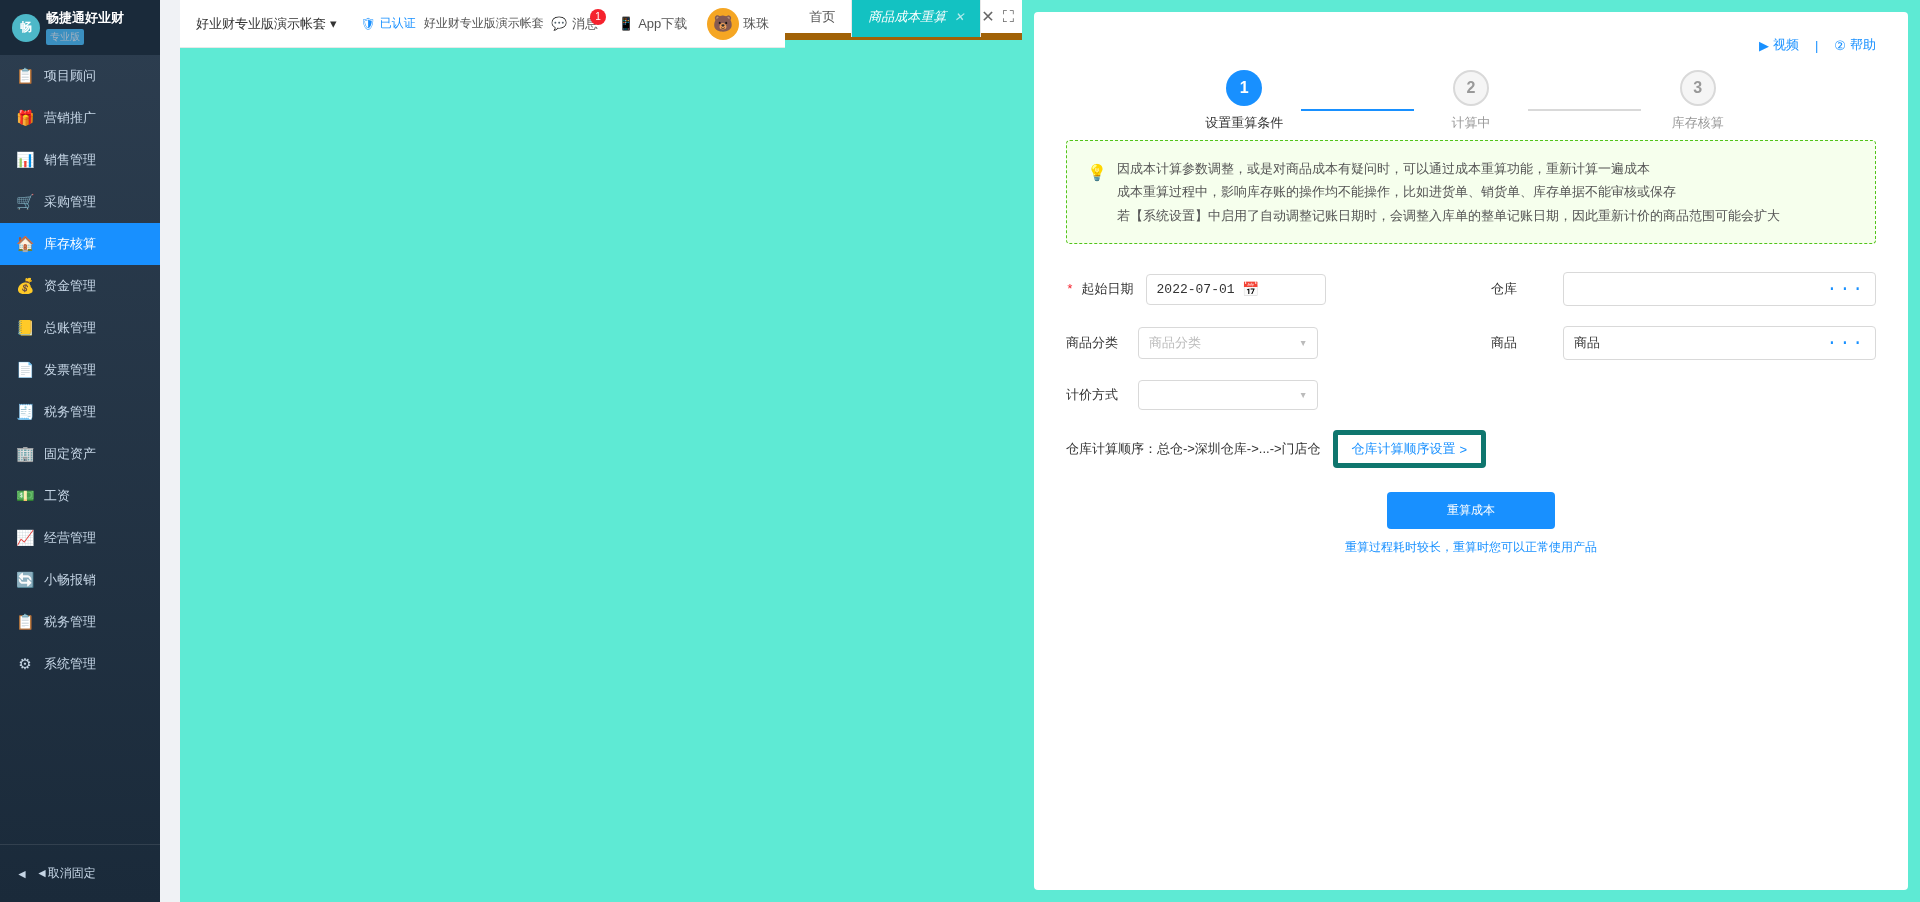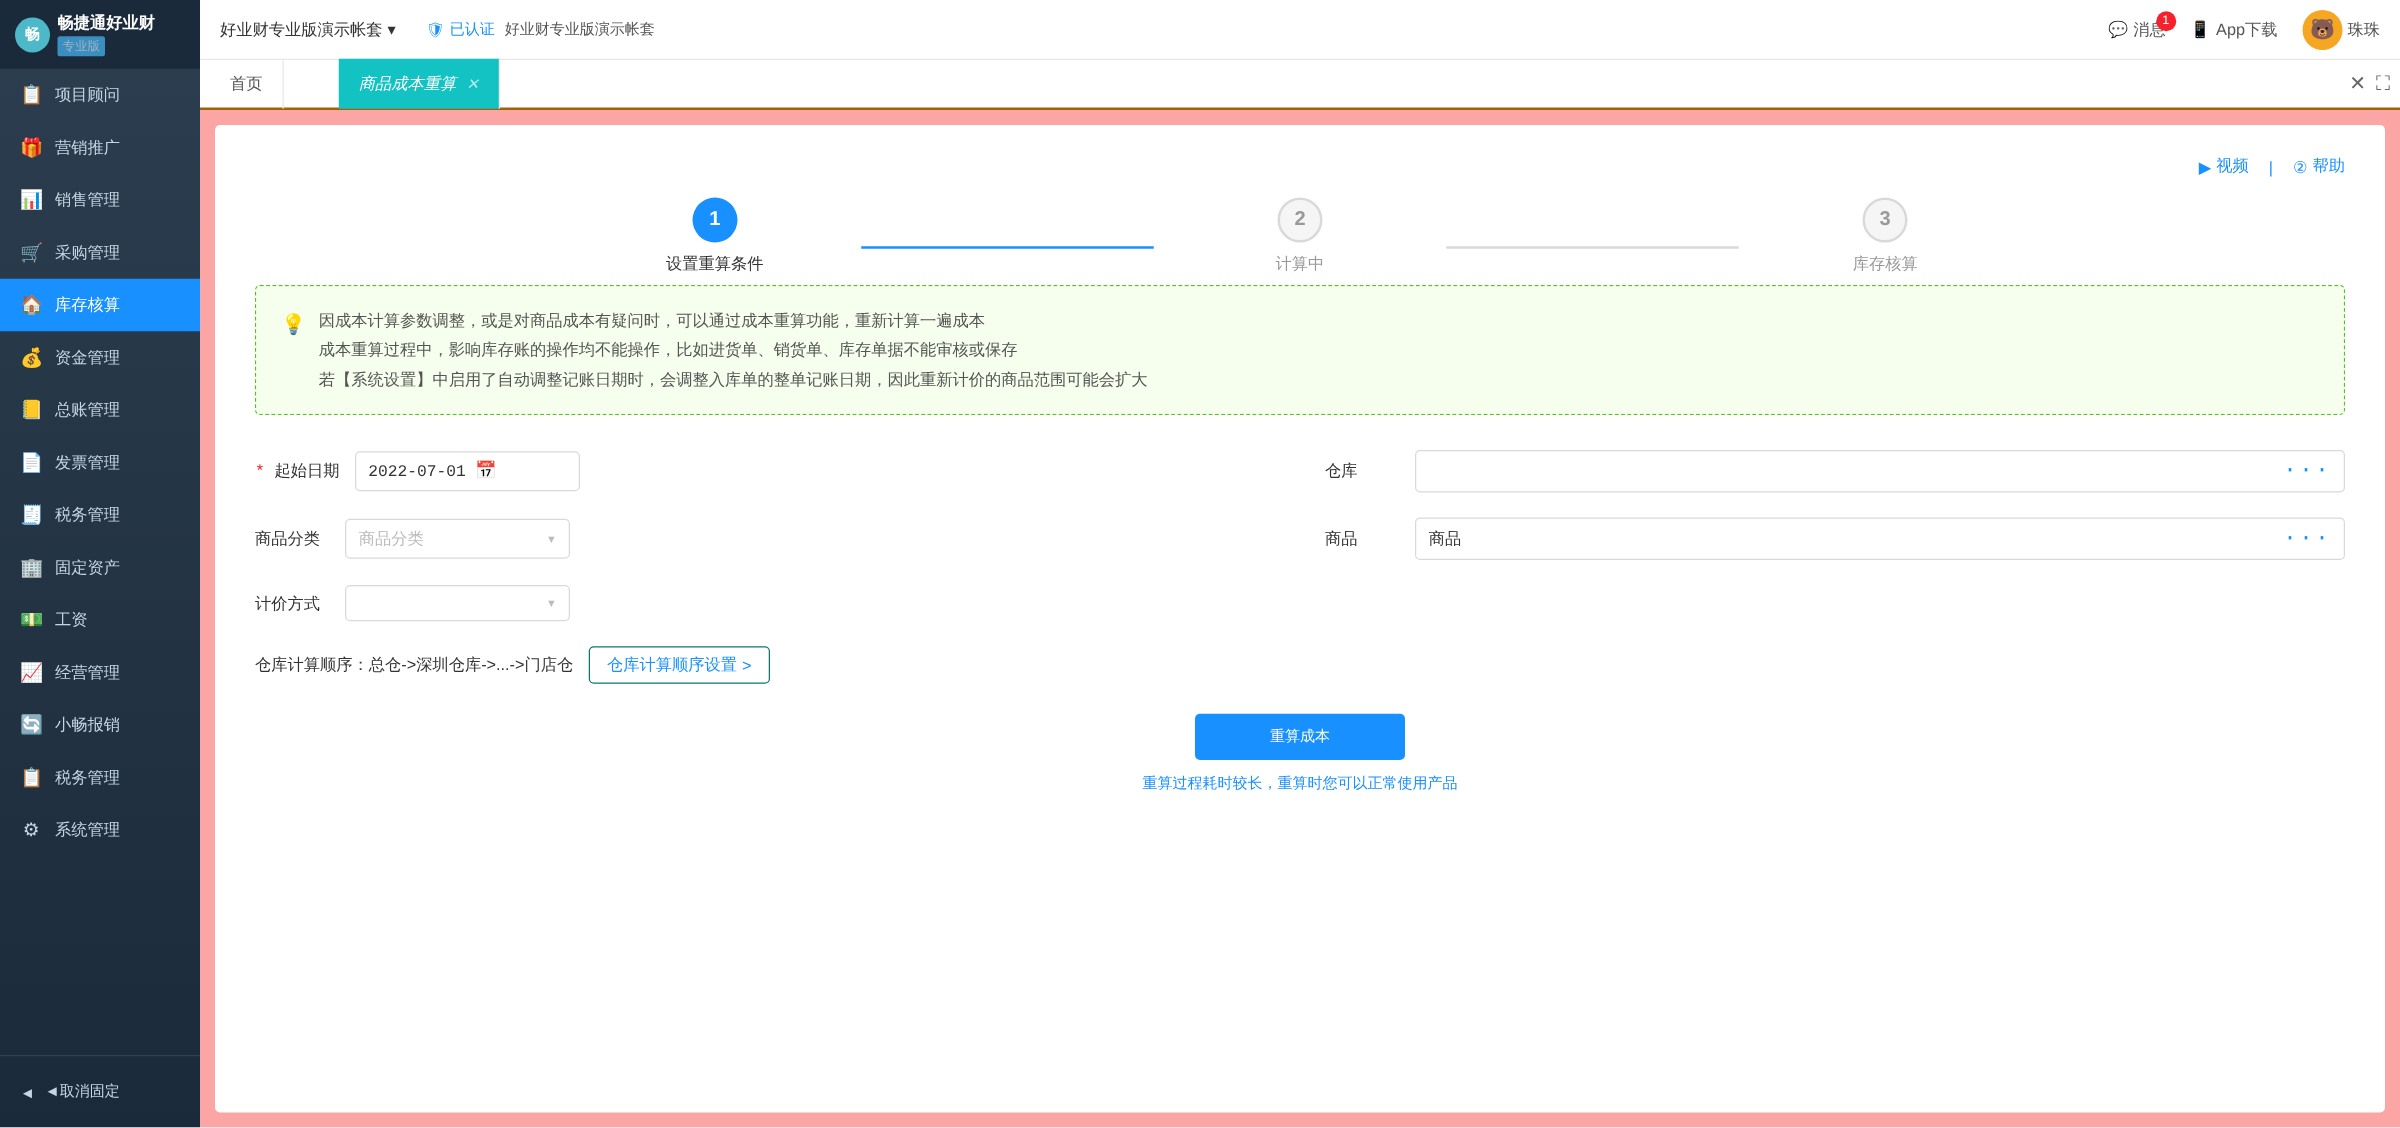--- a/index.html
+++ b/index.html
@@ -59,23 +59,23 @@
       cursor: pointer;
       color: #c5d5e5;
       font-size: 12px;
     }
     .sidebar-bottom-item .nav-icon { margin-right: 8px; }
 
     
     .main {
       flex: 1;
       display: flex;
-      flex-direction: column;
-      background: #fca5a5;
+      background: #5eead4;
       min-width: 0;
+      margin-left: 20px;
     }
 
     
     .topbar {
       background: #fff;
       height: 48px;
       display: flex;
       align-items: center;
       padding: 0 16px;
       border-bottom: 1px solid #e8e8e8;
@@ -133,23 +133,22 @@
       font-size: 16px;
     }
 
     
     .tabbar {
       background: #fff;
       height: 40px;
       display: flex;
       align-items: center;
       padding: 0 0 0 8px;
-      border-bottom: 2px solid #a16207;
+      border-bottom: 7px solid #a16207;
       flex-shrink: 0;
-      gap: 44px;
     }
     .tab-item {
       display: flex;
       align-items: center;
       padding: 0 16px;
       height: 40px;
       cursor: pointer;
       font-size: 13px;
       color: #555;
       border-right: 1px solid #e8e8e8;
@@ -291,21 +290,21 @@
     .warehouse-row {
       display: flex;
       align-items: center;
       margin-bottom: 24px;
       gap: 12px;
       font-size: 13px;
       color: #333;
     }
     .warehouse-label { white-space: nowrap; }
     .warehouse-order-btn {
-      border: 1px solid #0f766e;
+      border: 5px solid #0f766e;
       background: #fff;
       color: #1890ff;
       border-radius: 4px;
       padding: 5px 14px;
       cursor: pointer;
       font-size: 13px;
       display: flex;
       align-items: center;
       gap: 4px;
     }

